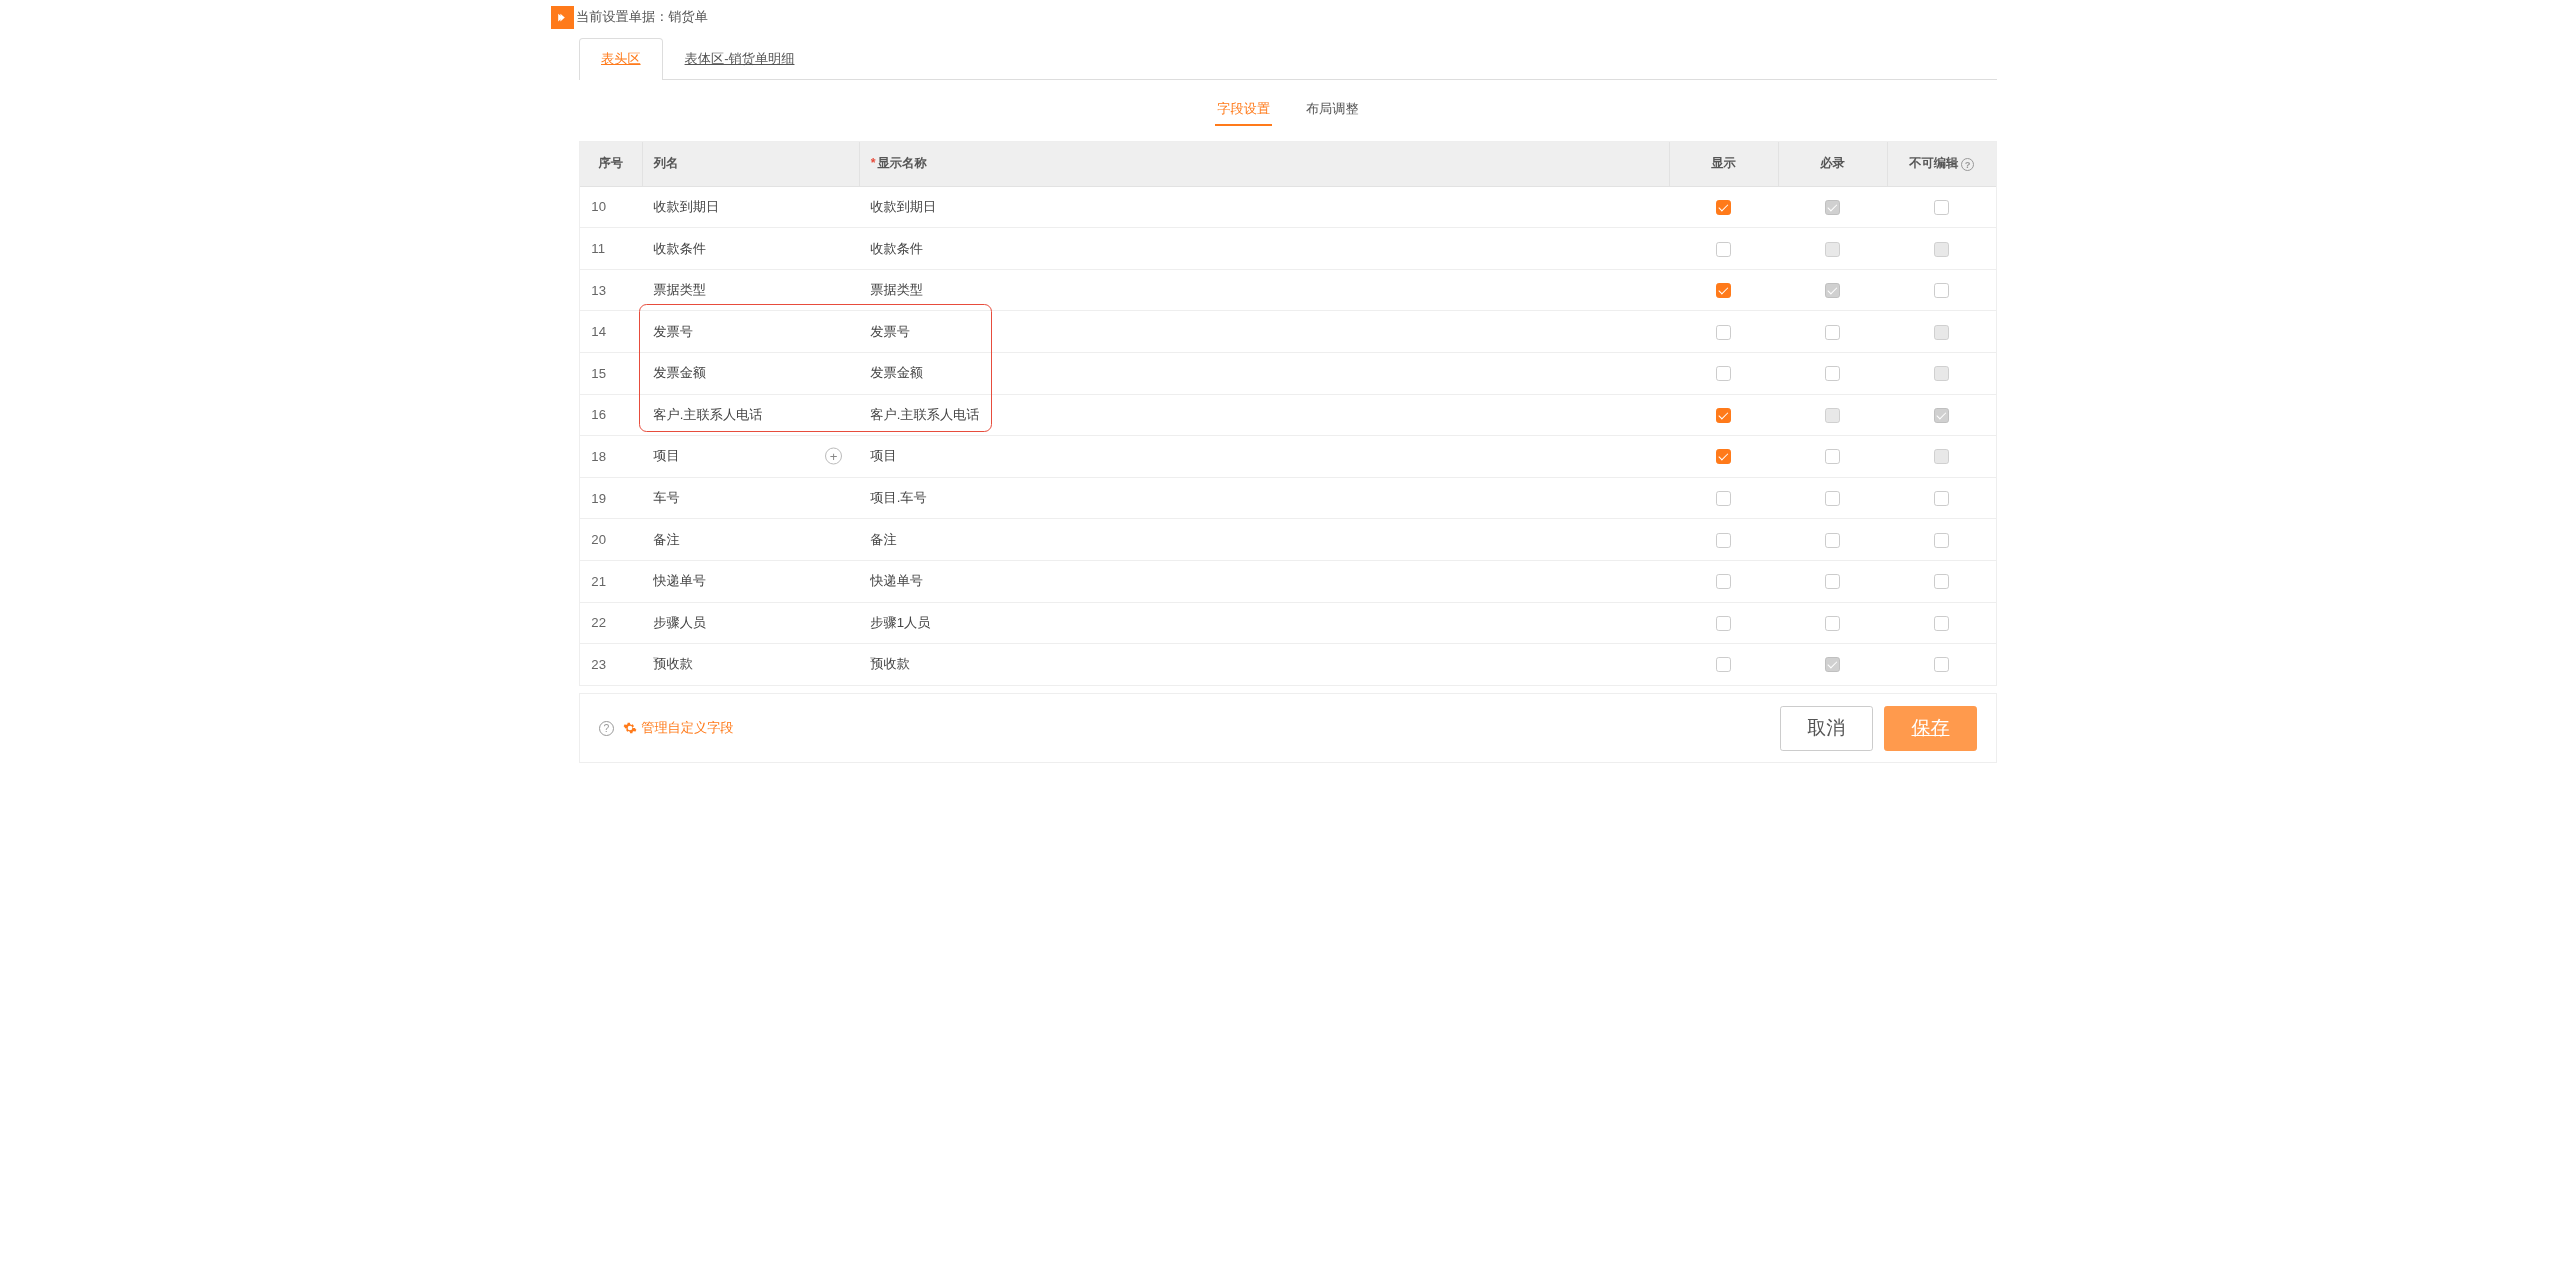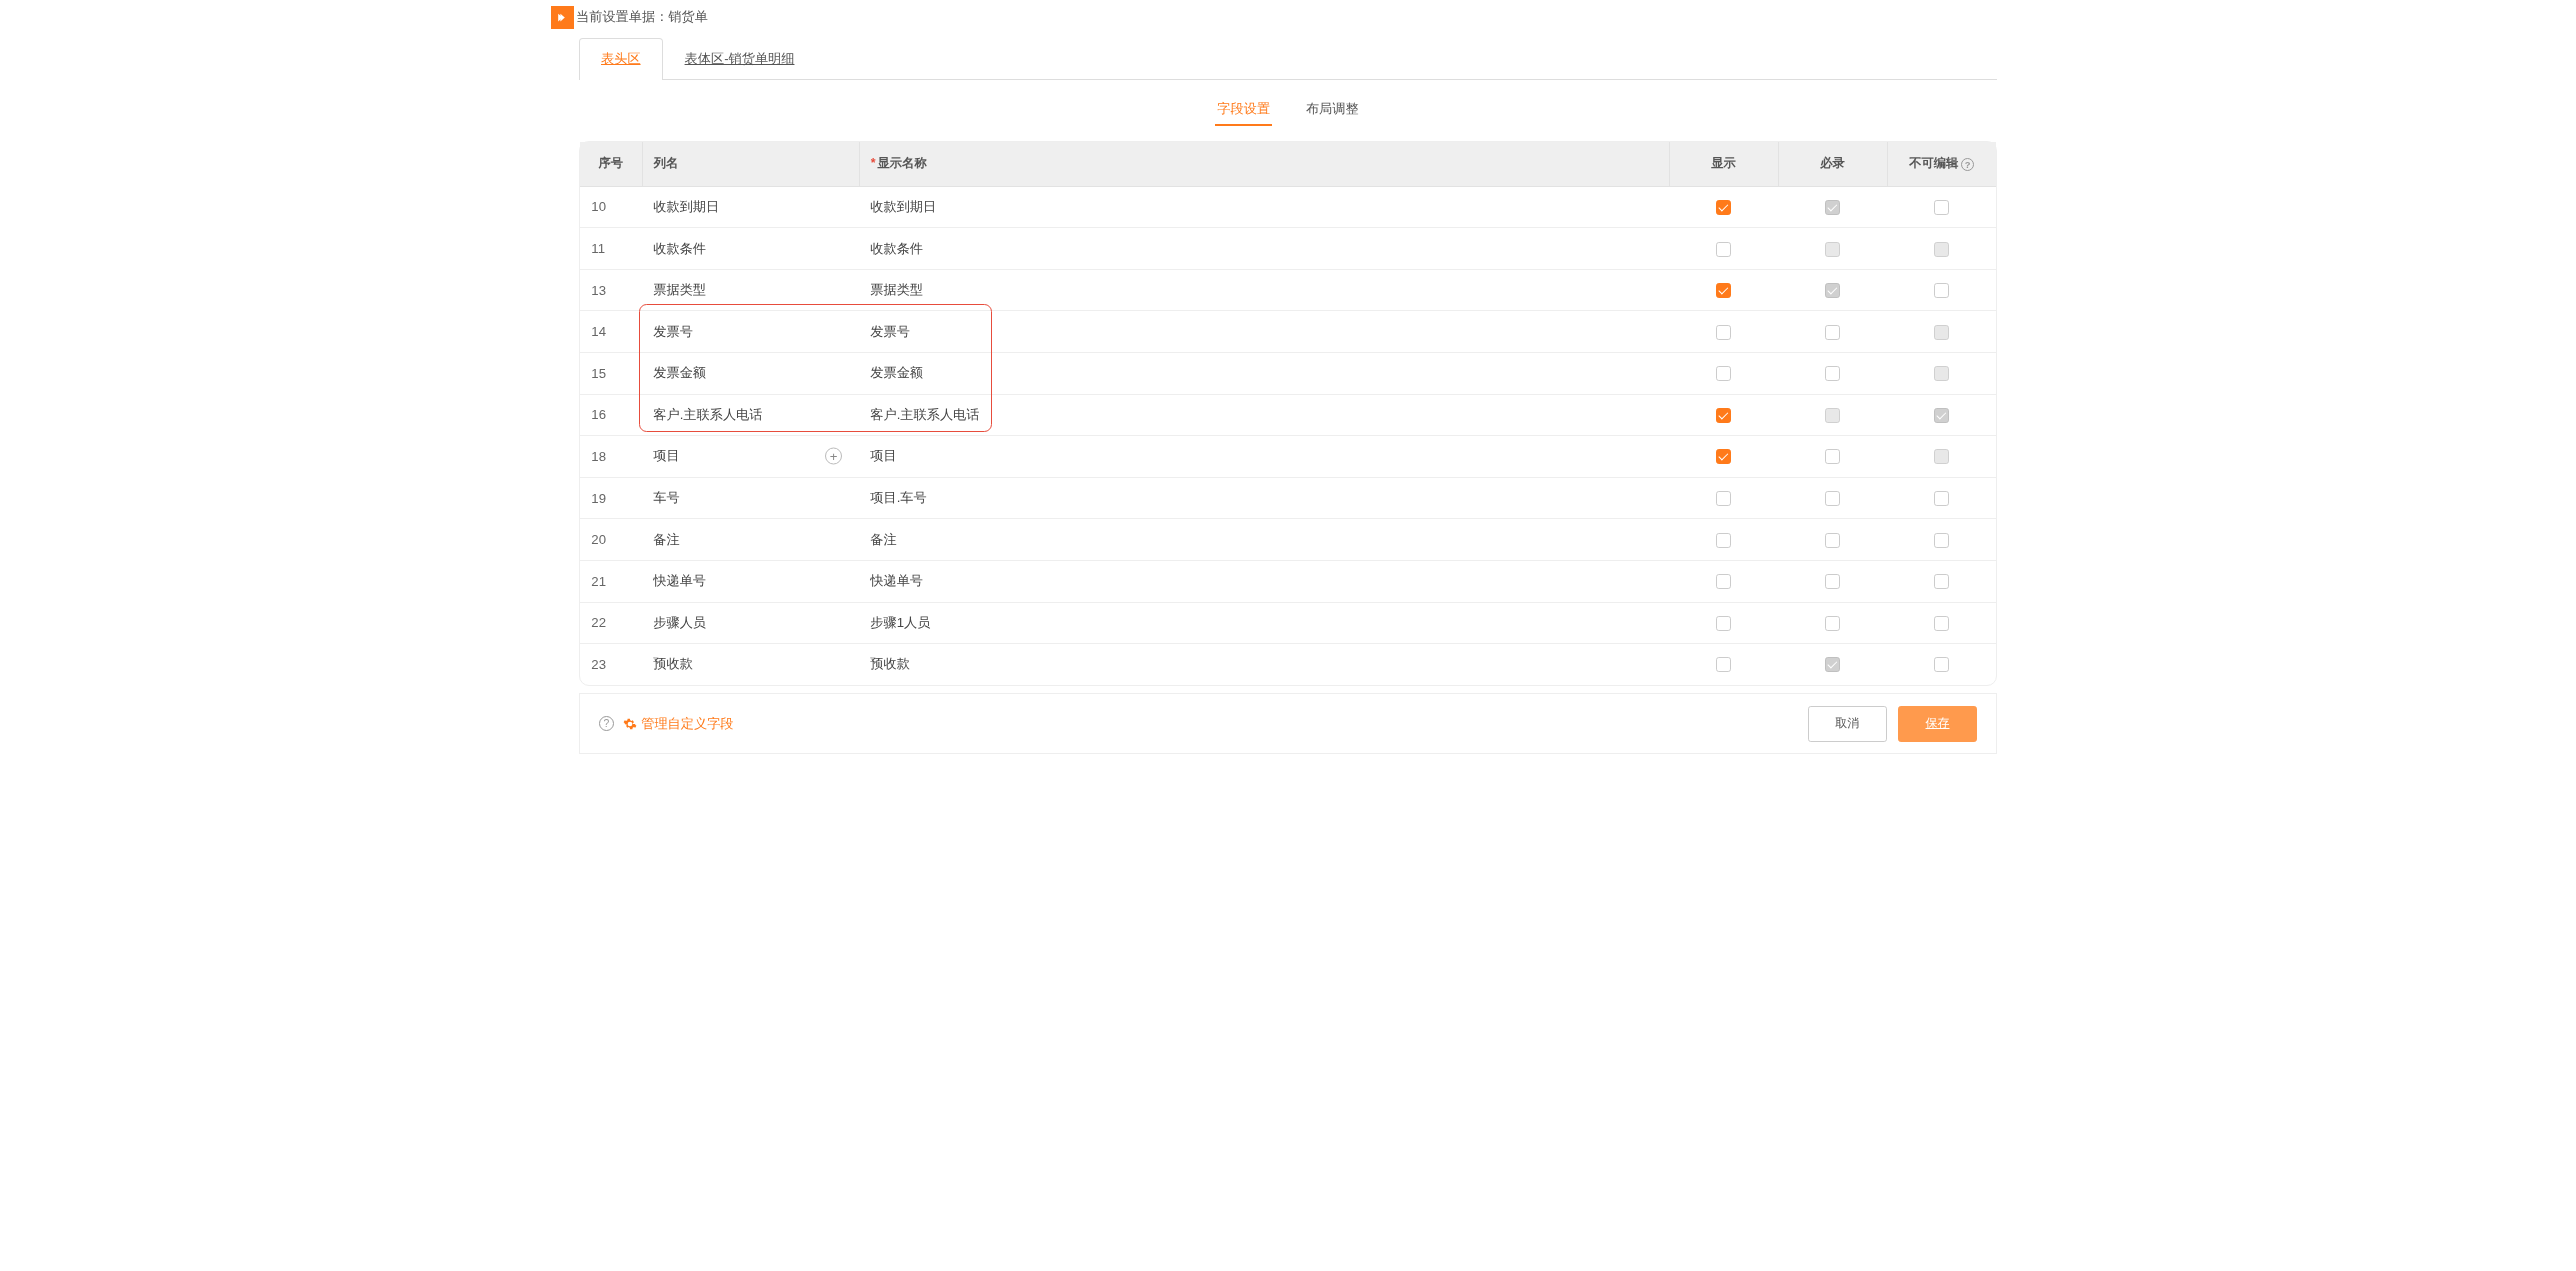--- a/index.html
+++ b/index.html
@@ -64,21 +64,21 @@
       color: #555;
       border-bottom: 2.8px solid transparent;
     }
     .sub-tab.active {
       color: #ff7a1a;
       border-bottom-color: #ff7a1a;
     }
     .table-wrap {
       margin-top: 11.3px;
       border: 0.9px solid #eee;
-      border-radius: 10px;
+      border-radius: 0;
     }
     table { width: 100%; border-collapse: collapse; }
     thead th {
       background: #efefef;
       font-weight: 600;
       color: #555;
       text-align: left;
       padding: 13.2px 11.3px;
       font-size: 12.3px;
       border-bottom: 0.9px solid #e2e2e2;
@@ -204,21 +204,21 @@
       display: inline-flex;
       align-items: center;
       gap: 3.8px;
     }
     .gear-link svg { width: 14px; height: 14px; fill: #ff7a1a; }
     .footer-right { display: flex; gap: 11.3px; }
     .btn {
       padding: 8.5px 26.5px;
       border-radius: 2.8px;
       cursor: pointer;
-      font-size: 12px;
+      font-size: 19px;
       border: 0.9px solid #ccc;
       background: #fff;
       color: #555;
     }
     .btn.primary {
       background: #ff9a4d;
       border-color: #ff9a4d;
       color: #fff;
       text-decoration: underline;
     }

